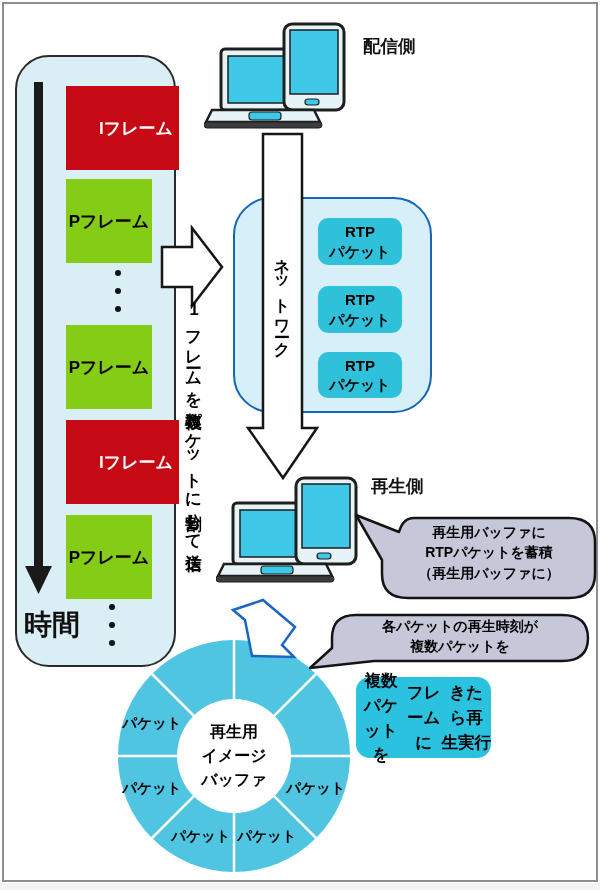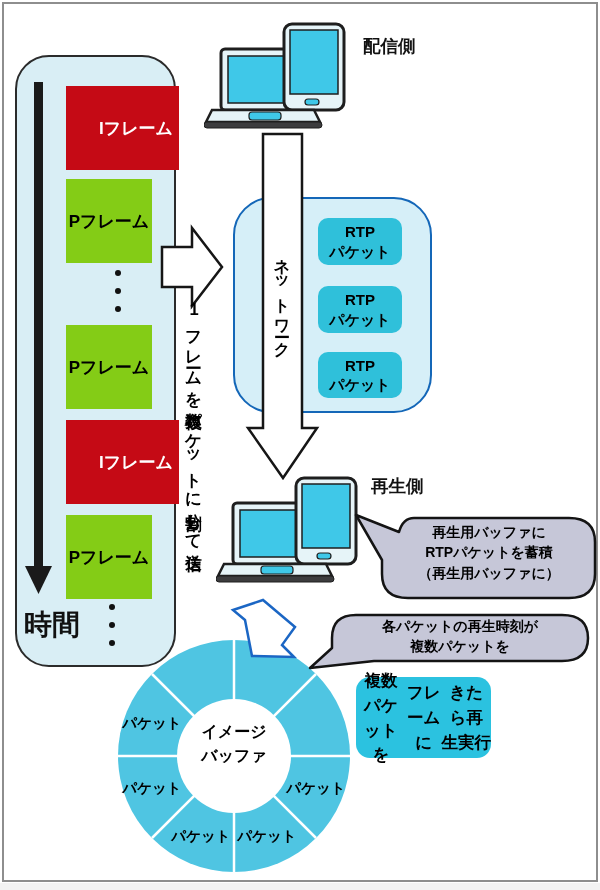--- a/index.html
+++ b/index.html
@@ -139,20 +139,21 @@
       <line x1="119" y1="119" x2="37" y2="37"></line>
     </g>
     <circle cx="119" cy="119" r="57" fill="#ffffff"></circle>
   </svg>
   <div class="donut-label" style="left:117px;top:714px">パケット</div>
   <div class="donut-label" style="left:117px;top:779px">パケット</div>
   <div class="donut-label" style="left:166px;top:827px">パケット</div>
   <div class="donut-label" style="left:232px;top:827px">パケット</div>
   <div class="donut-label" style="left:281px;top:779px">パケット</div>
   <div class="abs donut-center">
+    <div>再生用</div>
     <div>イメージ</div>
     <div>バッファ</div>
   </div>
 
   <svg class="abs" style="left:226px;top:592px" width="76" height="72" viewBox="0 0 76 72">
     <polygon points="7,18 37,8 69,35 56,53 68,65 26,64 19,28" fill="#ffffff" stroke="#1b66c4" stroke-width="2.5" stroke-linejoin="miter"></polygon>
   </svg>
 
   <svg class="abs" style="left:350px;top:505px" width="250" height="98" viewBox="0 0 250 98">
     <path d="M 64 13 H 219 Q 245 13 245 37 V 69 Q 245 93 219 93 H 58 Q 32 93 32 69 V 55 L 6 10 L 49 27 Q 53 13 64 13 Z" fill="#c6c7d8" stroke="#141414" stroke-width="2.5" stroke-linejoin="round"></path>

